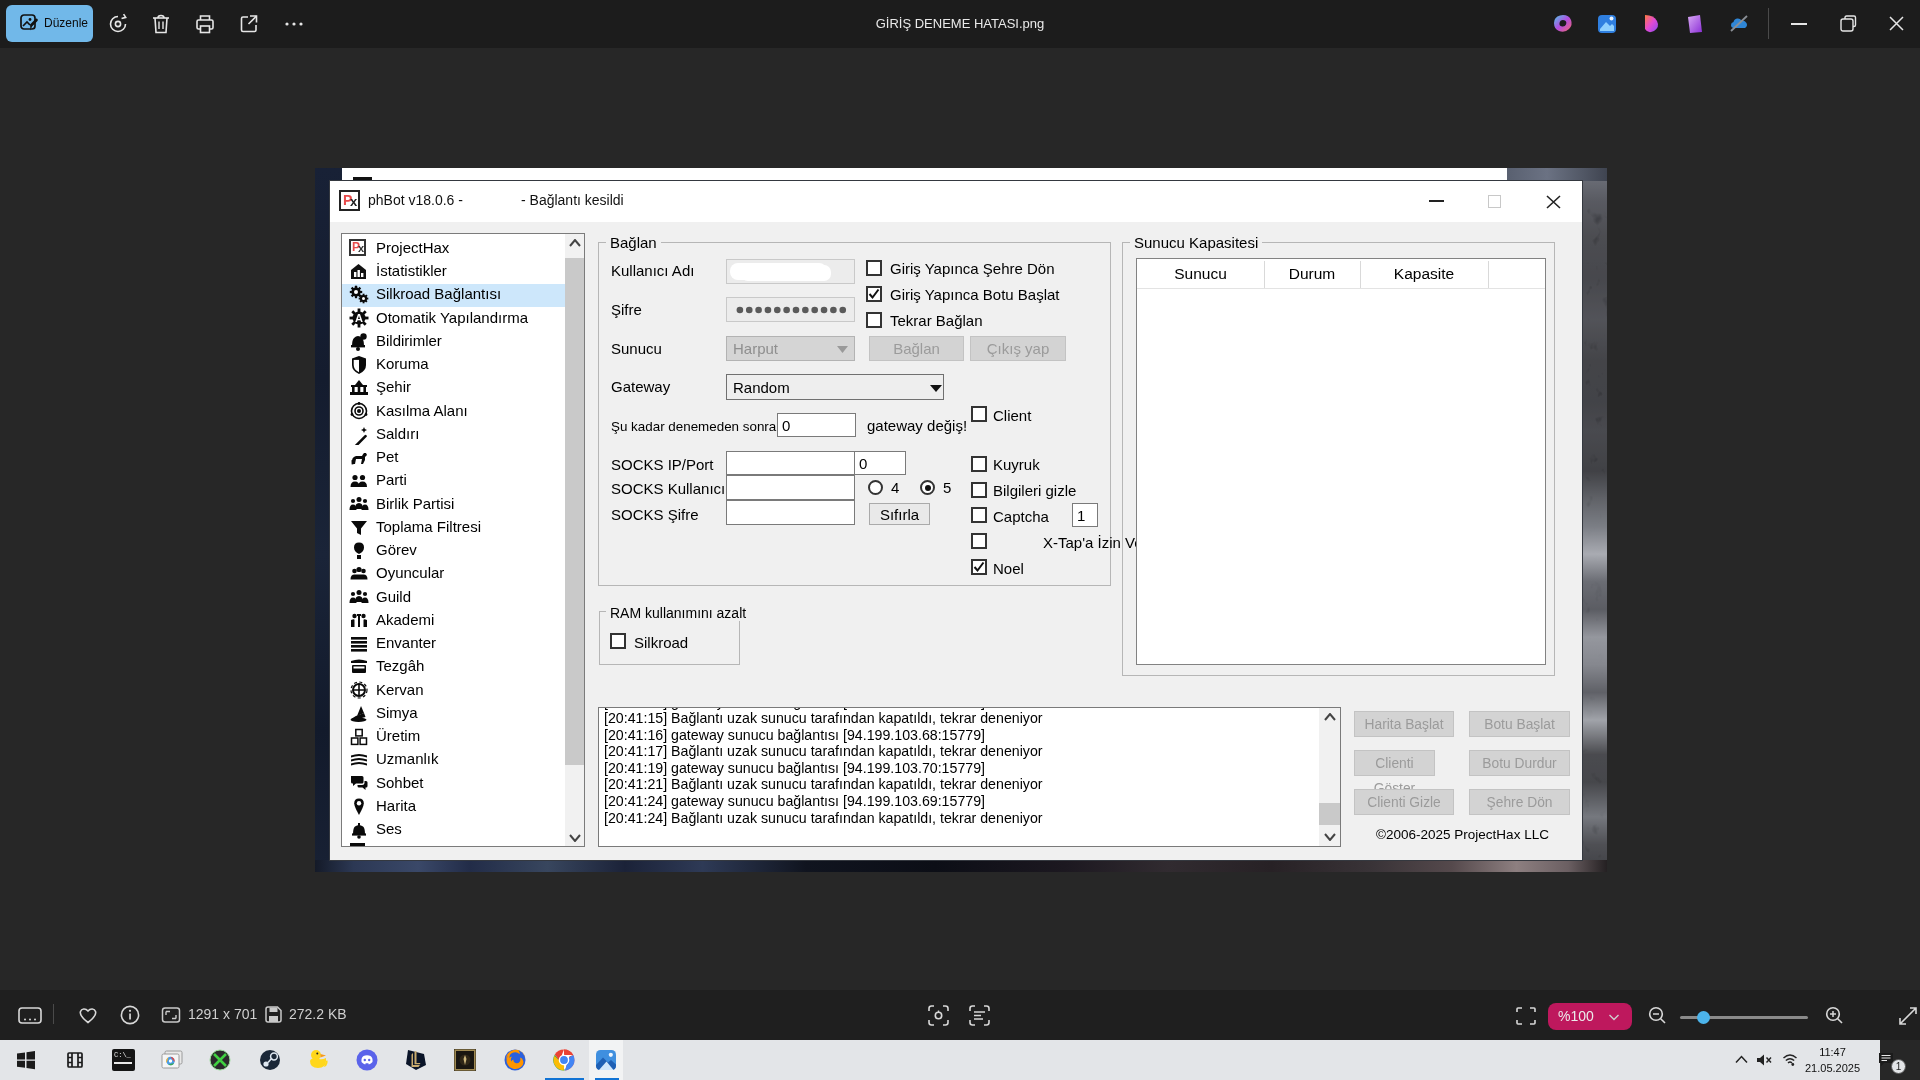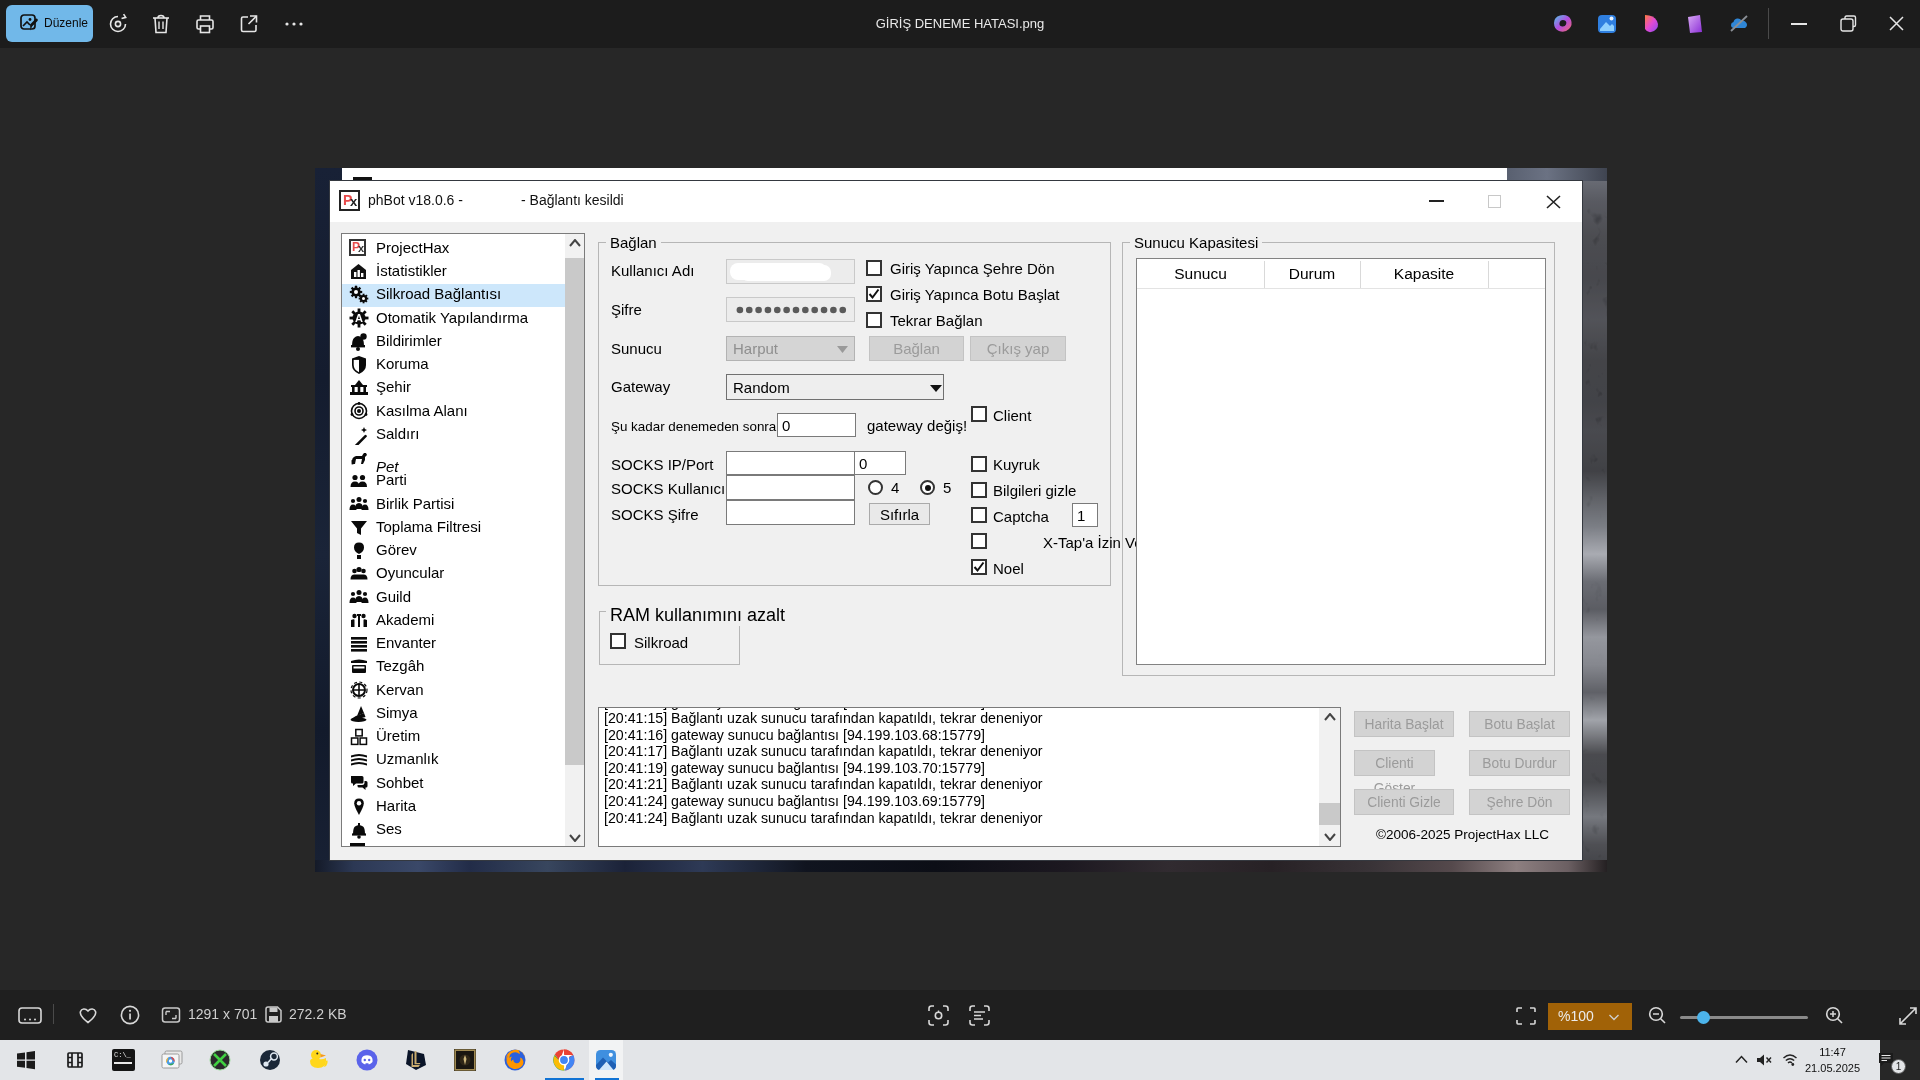--- a/index.html
+++ b/index.html
@@ -184,21 +184,21 @@
   </svg>
 
   <svg class="a" style="left:1514px;top:14px;" width="24" height="24" viewBox="0 0 24 24">
     <g stroke="#d8d8d8" stroke-width="1.6" fill="none">
       <path d="M3 8 V5 Q3 4 4 4 H8"></path>
         <path d="M16 4 H20 Q21 4 21 5 V8"></path>
       <path d="M21 16 V19 Q21 20 20 20 H16"></path>
         <path d="M8 20 H4 Q3 20 3 19 V16"></path>
     </g>
   </svg>
-  <div class="a" style="left:1548px;top:13px;width:84px;height:27px;background:#a16207;border-radius:0;">
+  <div class="a" style="left:1548px;top:13px;width:84px;height:27px;background:#be185d;border-radius:8px;">
     <span class="a" style="left:10px;top:5px;font-size:14px;color:#ececec;">%100</span>
     <svg class="a" style="left:60px;top:10px;" width="12" height="8" viewBox="0 0 12 8">
         <path d="M1.5 2 L6 6.5 L10.5 2" stroke="#cfcfcf" stroke-width="1.4" fill="none"></path>
       </svg>
   </div>
   <svg class="a" style="left:1647px;top:15px;" width="21" height="21" viewBox="0 0 21 21">
     <circle cx="9" cy="9" r="6.3" stroke="#d8d8d8" stroke-width="1.6" fill="none"></circle>
     <path d="M13.7 13.7 L18 18" stroke="#d8d8d8" stroke-width="1.6"></path>
     <path d="M6 9 H12" stroke="#d8d8d8" stroke-width="1.5"></path>
   </svg>
@@ -489,21 +489,21 @@
       </div>
     <div class="a row-txt" style="left:34px;top:190.8px;">Saldırı</div>
     <div class="a" style="left:7px;top:213.8px;width:20px;height:20px;">
         <svg width="20" height="20" viewBox="0 0 20 20">
           <g fill="#0a0a0a">
             <path d="M3 16 Q2 9 7 8 L13 8 Q14 6 15 5 L17 5 L18 7 L16 9 L16 12 L14 16 L12 16 L13 11 L7 11 L6 16 Z"></path>
             <rect x="2.6" y="12" width="1.8" height="4.4"></rect>
           </g>
         </svg>
       </div>
-    <div class="a row-txt" style="left:34px;top:224px;font-style:italic;">Pet</div>
+    <div class="a row-txt" style="left:34px;top:214.0px;">Pet</div>
     <div class="a" style="left:7px;top:237.1px;width:20px;height:20px;">
         <svg width="20" height="20" viewBox="0 0 20 20">
           <g fill="#0a0a0a">
             <circle cx="6" cy="6.5" r="2.6"></circle>
             <circle cx="13.5" cy="6.5" r="2.6"></circle>
             <path d="M1.5 16 Q1.5 10.5 6 10.5 Q10.5 10.5 10.5 16 Z"></path>
             <path d="M9 16 Q9 10.5 13.5 10.5 Q18 10.5 18 16 Z"></path>
           </g>
         </svg>
       </div>
@@ -777,21 +777,21 @@
   <div class="a cb" style="left:641px;top:352px;"></div>
   <div class="a glabel" style="left:673px;top:353px;margin-left:40px;">X-Tap'a İzin Ver</div>
   <div class="a cb" style="left:641px;top:378px;">
       <svg width="12" height="12" viewBox="0 0 12 12">
         <path d="M1.5 6 L4.5 9.5 L10.5 1.5" stroke="#111" stroke-width="2" fill="none"></path>
       </svg>
     </div>
   <div class="a glabel" style="left:663px;top:379px;">Noel</div>
 
   <div class="a gbox" style="left:269px;top:430px;width:141px;height:54px;"></div>
-  <div class="a gcap" style="left:276px;top:424px;font-size:18px;">RAM kullanımını azalt</div>
+  <div class="a gcap" style="left:276px;top:424px;font-size:14px;">RAM kullanımını azalt</div>
   <div class="a cb" style="left:280px;top:452px;"></div>
   <div class="a glabel" style="left:304px;top:453px;">Silkroad</div>
 
   <div class="a" style="left:268px;top:526px;width:743px;height:140px;background:#fff;border:1px solid #7a7a7a;overflow:hidden;" id="logbox">
     <div class="a" style="left:5px;top:-14.5px;width:700px;font-size:14.2px;line-height:16.6px;color:#000;white-space:nowrap;">
       [20:41:14] gateway sunucu bağlantısı [94.199.103.70:15779]<br>
       [20:41:15] Bağlantı uzak sunucu tarafından kapatıldı, tekrar deneniyor<br>
       [20:41:16] gateway sunucu bağlantısı [94.199.103.68:15779]<br>
       [20:41:17] Bağlantı uzak sunucu tarafından kapatıldı, tekrar deneniyor<br>
       [20:41:19] gateway sunucu bağlantısı [94.199.103.70:15779]<br>

